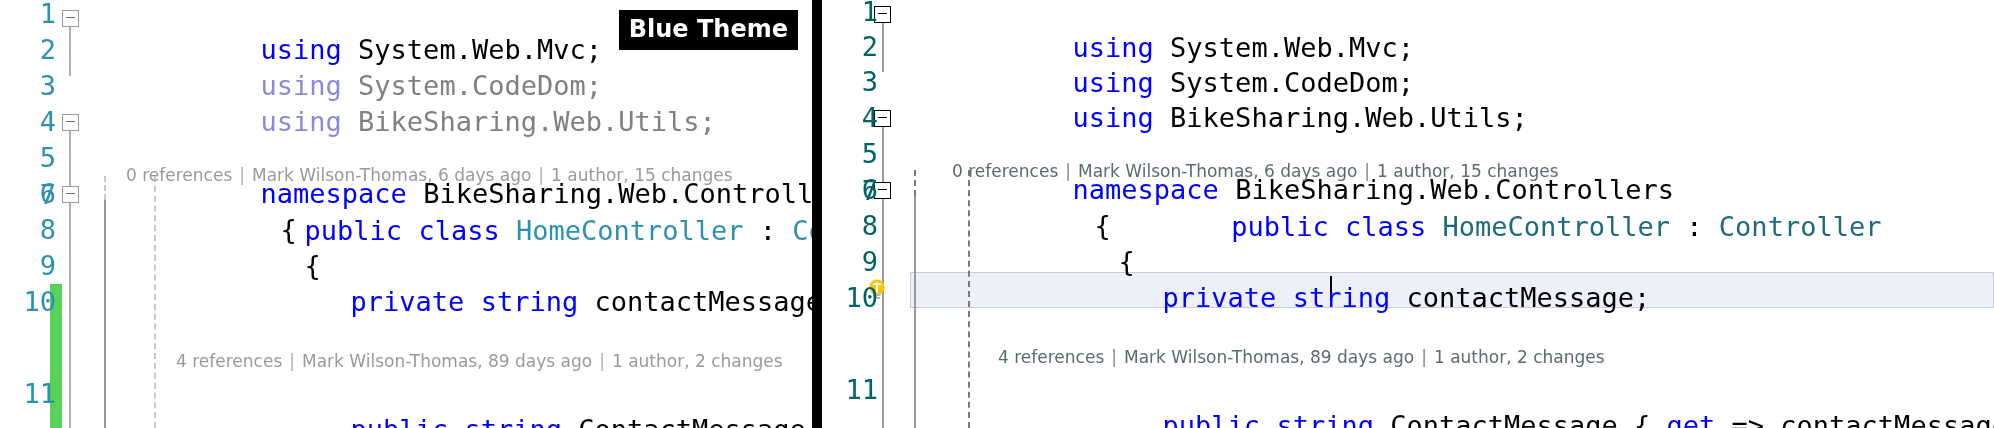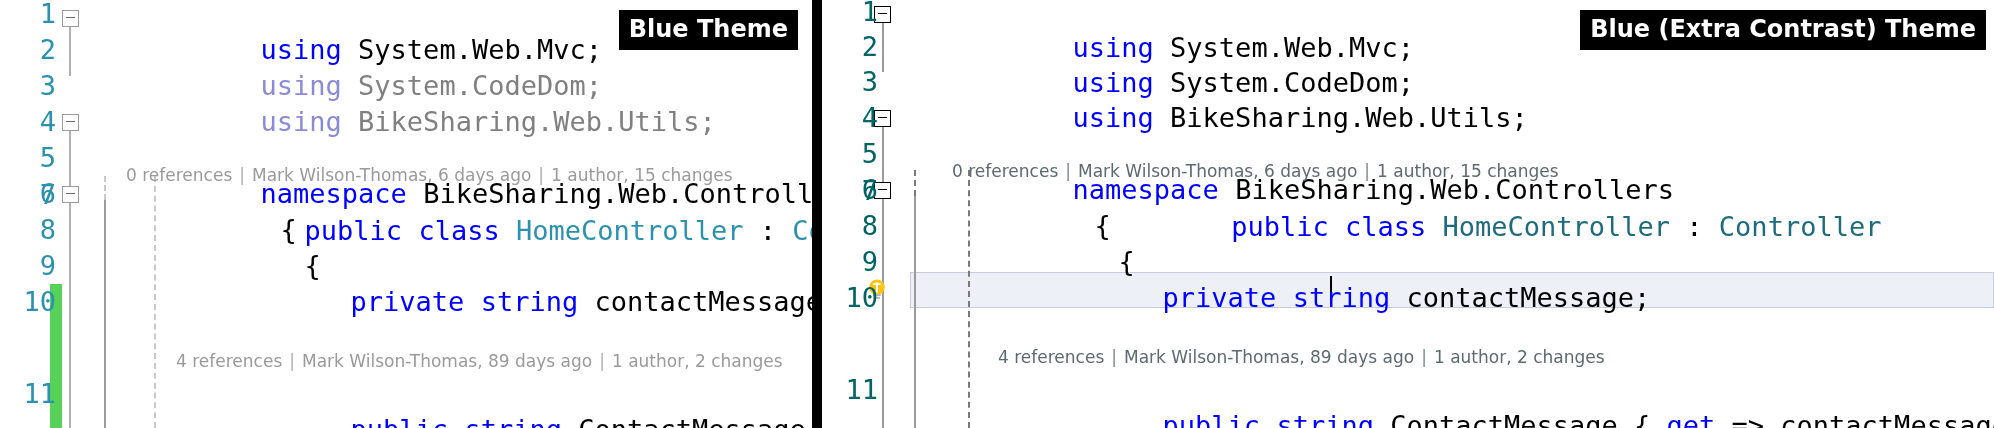--- a/index.html
+++ b/index.html
@@ -200,21 +200,20 @@
         </div>
       </div>
 
     </div>
   </div>
 
   <div class="divider"></div>
 
   <div class="panel theme-xc" id="panel-right">
 
-    <div class="badge" id="badge-right">Blue (Extra Contrast) Theme</div>
 
     <div class="editor">
 
       <div class="curline" style="left:88px;top:272px;width:1084px;height:36px;"></div>
       <div class="caret" style="left:508px;top:276px;"></div>
 
       <div class="vline" style="left:60px;top:14px;height:58px;"></div>
       <div class="vline" style="left:60px;top:124px;height:304px;"></div>
       <div class="vline solid-dark" style="left:92px;top:196px;height:232px;"></div>
       <div class="vline dash" style="left:92px;top:170px;height:26px;"></div>

